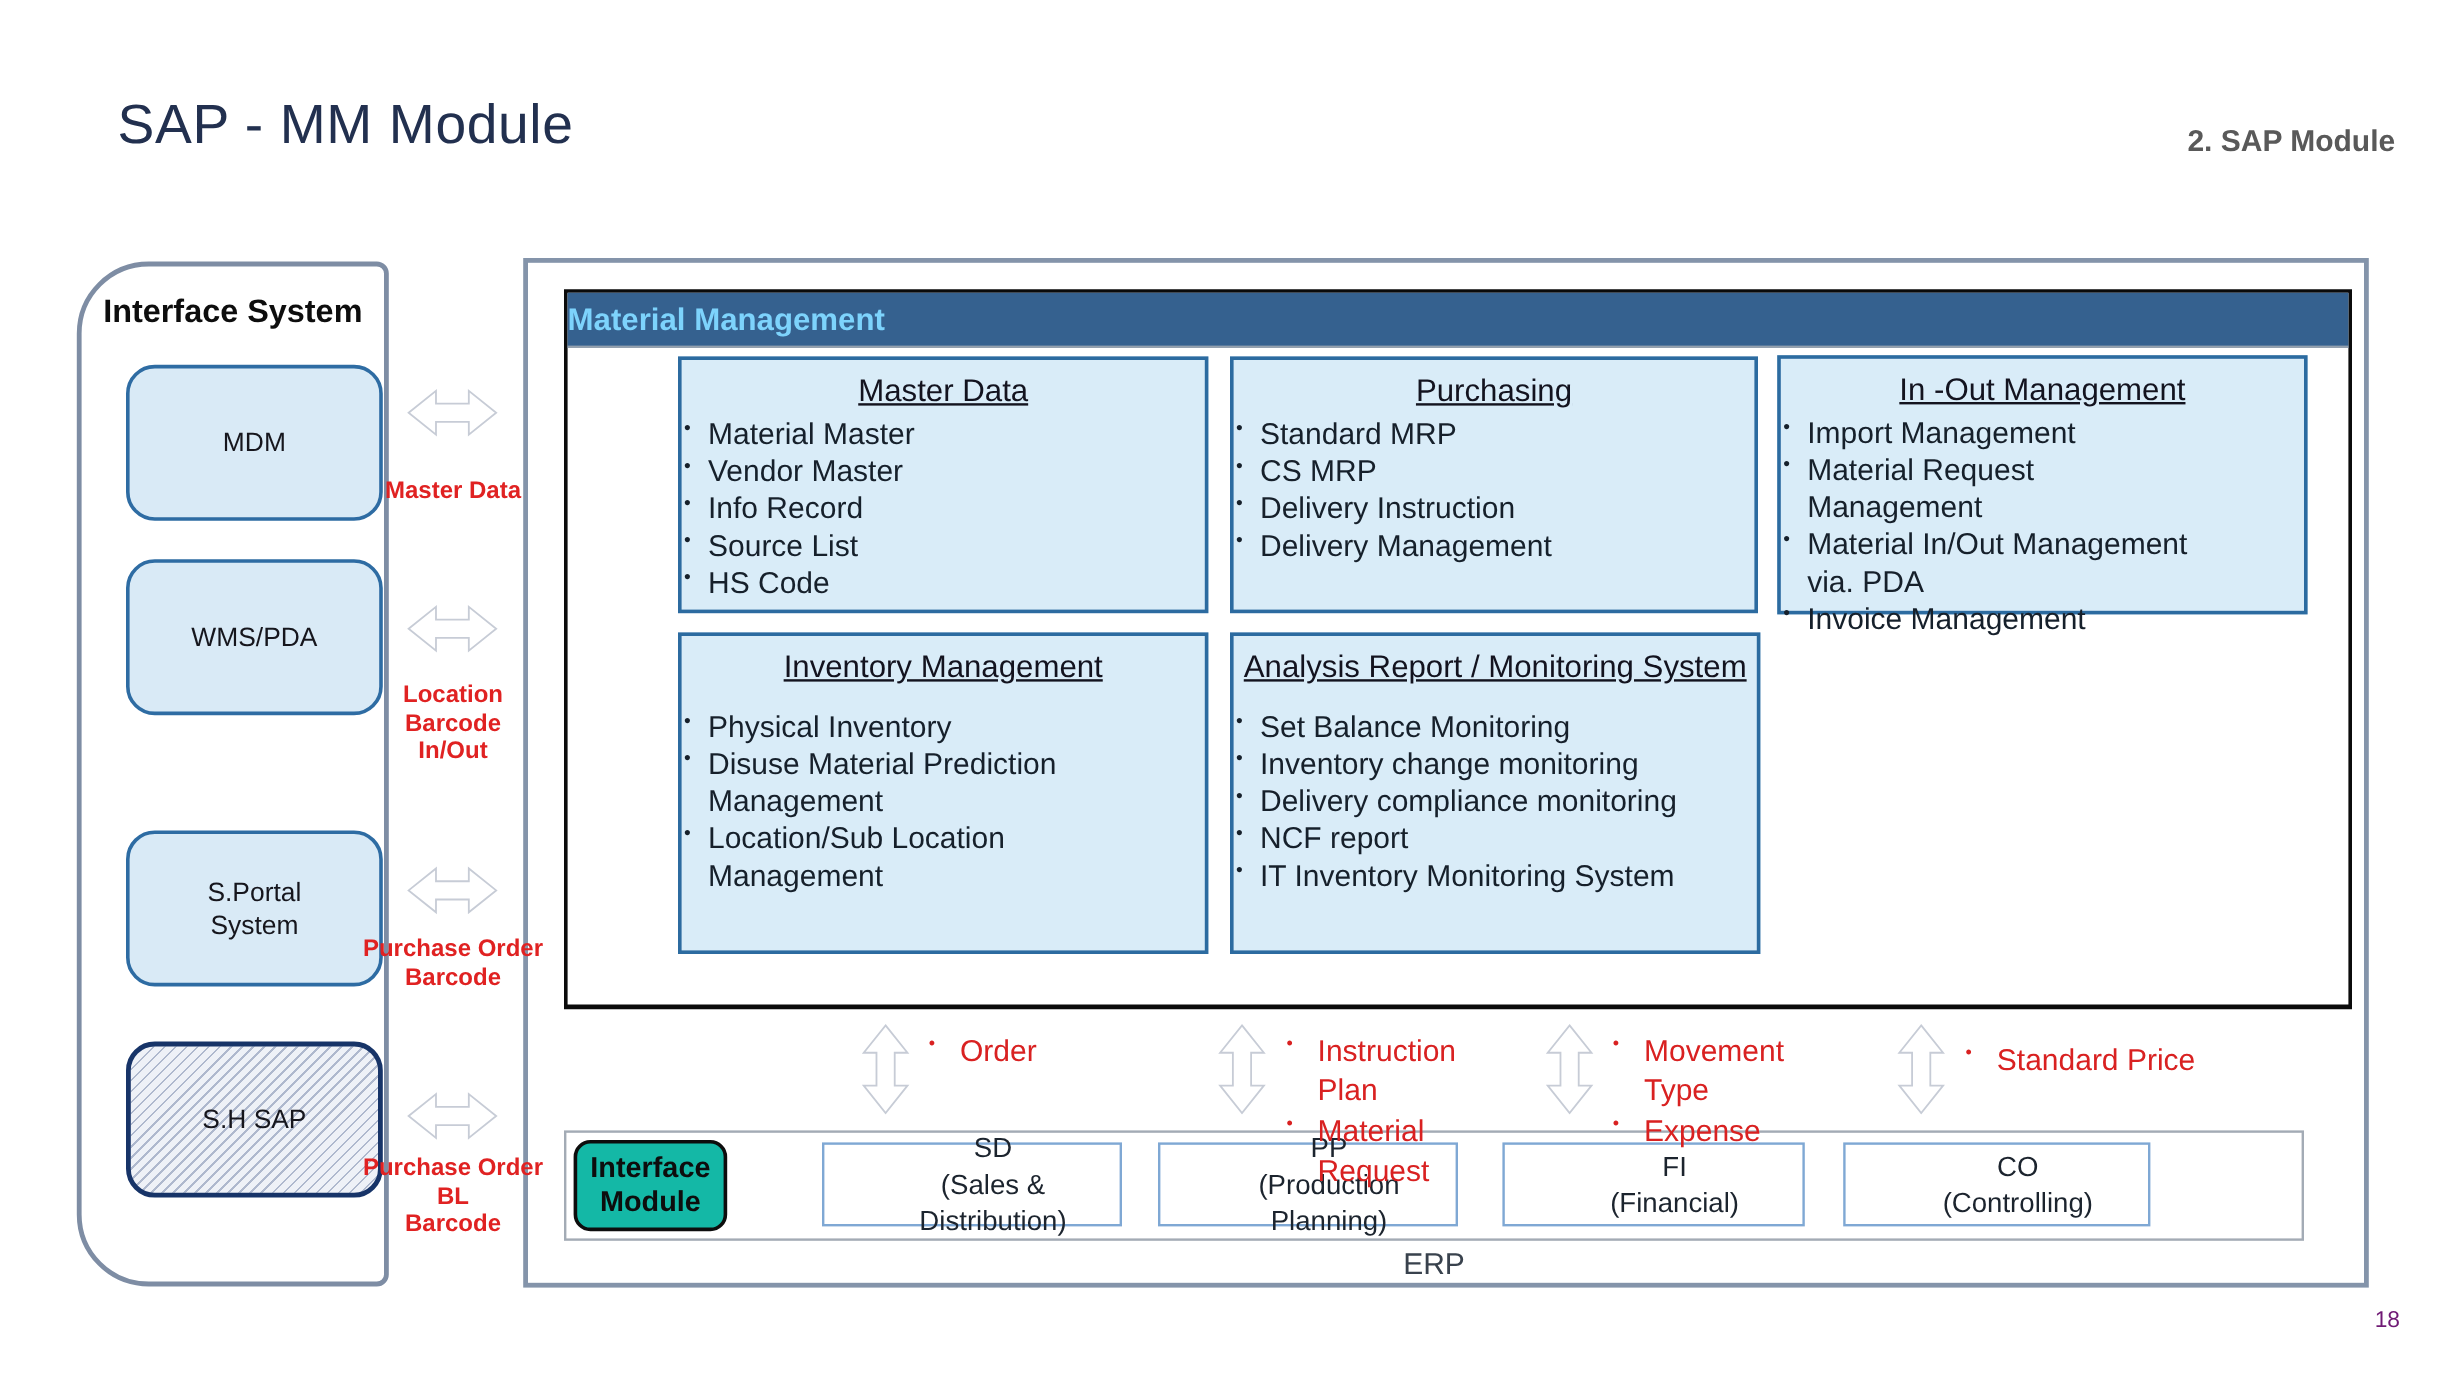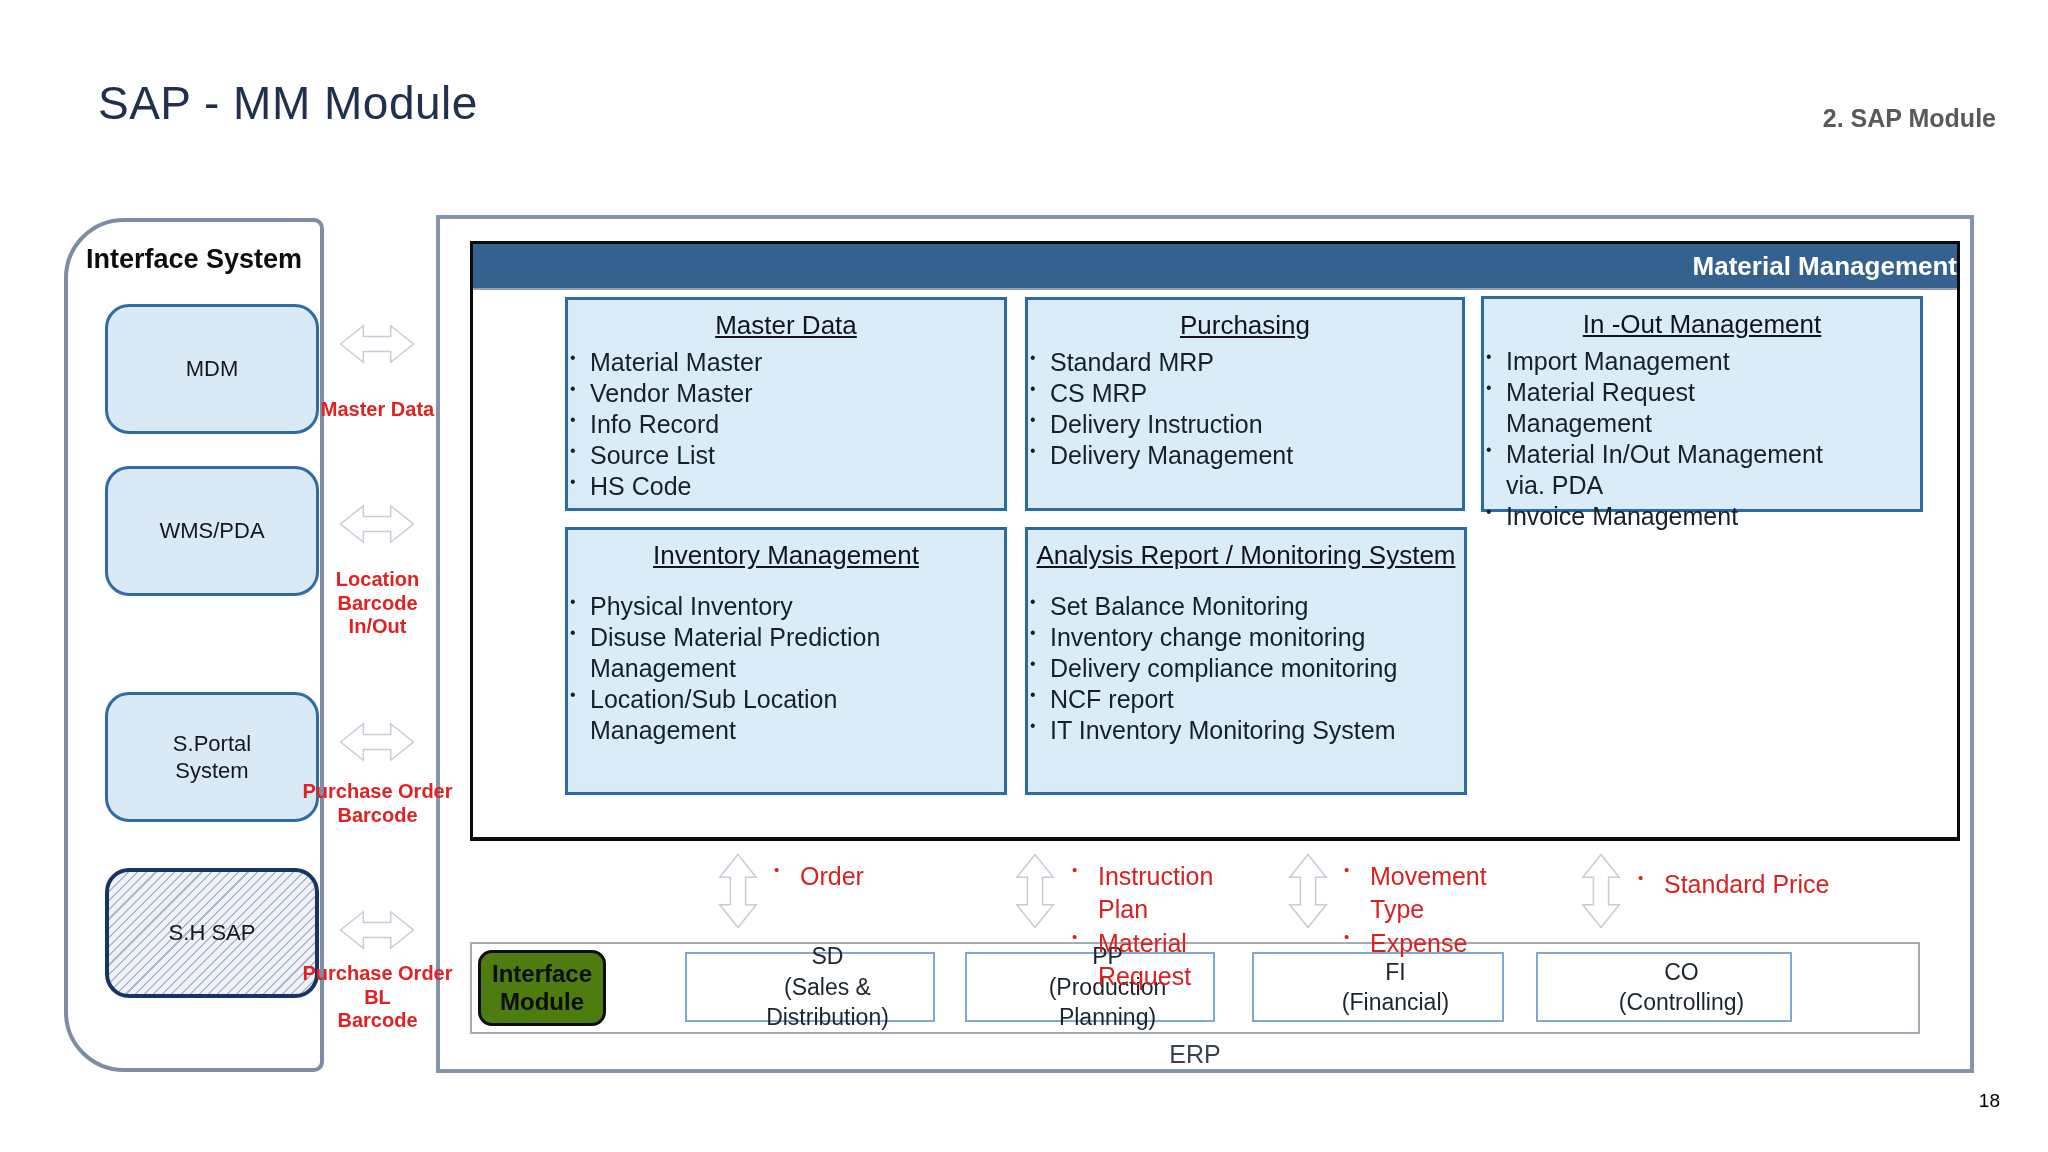--- a/index.html
+++ b/index.html
@@ -3,21 +3,21 @@
 <meta charset="utf-8">
 <style>
   * { margin:0; padding:0; box-sizing:border-box; }
   html,body { width:2048px; height:1152px; background:#fff;
     font-family:"Liberation Sans","DejaVu Sans",sans-serif; position:relative; overflow:hidden; }
   .abs { position:absolute; }
 
   
   .slide-title { left:98px; top:76px; font-size:46px; font-weight:500; color:#22304f; letter-spacing:.5px; }
   .section-label { right:52px; top:104px; font-size:25px; font-weight:700; color:#595959; }
-  .page-number { right:48px; top:1090px; font-size:19px; color:#000000; }
+  .page-number { right:48px; top:1090px; font-size:19px; color:#701a75; }
 
   
   .sidebar { left:64px; top:218px; width:260px; height:854px; border:4px solid #7e8da4;
     border-radius:60px 10px 10px 60px; background:#fff; }
   .sidebar-title { top:22px; left:0; width:100%; text-align:center; font-size:27px; font-weight:700; color:#0d0d0d; }
   .sys-box { left:37px; width:214px; height:130px; background:#d9eaf6; border:3px solid #2e6ca3;
     border-radius:24px; display:flex; align-items:center; justify-content:center; text-align:center;
     font-size:22px; color:#16161d; line-height:1.25; white-space:pre-line; }
   .sys-mdm { top:82px; } .sys-wms { top:244px; } .sys-portal { top:470px; }
   .sys-shsap { top:646px; border:4px solid #173468; background-color:#eef1f7;
@@ -27,21 +27,21 @@
   .h-arrow { width:76px; height:48px; left:339px; }
   .h-arrow-1 { top:320px; } .h-arrow-2 { top:500px; } .h-arrow-3 { top:718px; } .h-arrow-4 { top:906px; }
   .gutter-label { left:270px; width:215px; text-align:center; font-size:20px; font-weight:600;
     color:#e02222; line-height:1.18; white-space:pre-line; z-index:6; }
   .gl-1 { top:398px; } .gl-2 { top:568px; } .gl-3 { top:780px; } .gl-4 { top:962px; }
 
   
   .outer-box { left:436px; top:215px; width:1538px; height:858px; border:4px solid #8494aa; background:#fff; }
   .mm-box { left:470px; top:241px; width:1490px; height:600px; border:3px solid #0b0b0b; border-bottom-width:4px; background:#fff; }
   .mm-header { height:46px; line-height:44px; background:#35618f; border-bottom:2px solid #93a0ae;
-    color:#ffffff; font-weight:700; font-size:26px; text-align:right; }
+    color:#7dd3fc; font-weight:700; font-size:26px; text-align:left; }
 
   .fn-box { background:#d9ecf8; border:3px solid #2c6ba0; overflow:visible; z-index:2; }
   .fn-1 { left:565px; top:297px; width:442px; height:214px; }
   .fn-2 { left:1025px; top:297px; width:440px; height:214px; }
   .fn-3 { left:1481px; top:296px; width:442px; height:216px; }
   .fn-4 { left:565px; top:527px; width:442px; height:268px; }
   .fn-5 { left:1025px; top:527px; width:442px; height:268px; }
   .fn-title { margin-top:10px; text-align:center; font-size:26px; color:#13131f; text-decoration:underline; }
   .fn-4 .fn-title, .fn-5 .fn-title { margin-bottom:20px; }
   .fn-list { list-style:none; margin-top:6px; padding-right:6px; }
@@ -53,21 +53,21 @@
   .va-1 { left:714px; top:853px; } .va-2 { left:1011px; top:853px; } .va-3 { left:1284px; top:853px; } .va-4 { left:1577px; top:853px; }
   .red-list { list-style:none; z-index:5; }
   .red-list li { position:relative; padding-left:30px; font-size:25px; font-weight:500; color:#d92121;
     line-height:1.3; white-space:pre-line; margin-bottom:2px; }
   .red-list li::before { content:"•"; position:absolute; left:4px; top:0; font-size:15px; color:#d92121; }
   .rl-1 { left:770px; top:860px; width:160px; } .rl-2 { left:1068px; top:860px; width:200px; }
   .rl-3 { left:1340px; top:860px; width:160px; } .rl-4 { left:1634px; top:868px; width:260px; }
 
   
   .erp-strip { left:470px; top:942px; width:1450px; height:92px; border:2px solid #a3abb5; background:#fff; z-index:1; }
-  .if-module { left:478px; top:950px; width:128px; height:76px; background:#4d7c0f; border:3px solid #0d0d0d;
+  .if-module { left:478px; top:950px; width:128px; height:76px; background:#14b8a6; border:3px solid #0d0d0d;
     border-radius:14px; display:flex; align-items:center; justify-content:center; text-align:center;
     font-size:24px; font-weight:700; color:#0d0d0d; line-height:1.18; white-space:pre-line; z-index:2; }
   .erp-module { top:952px; height:70px; background:#fff; border:2px solid #7fa8d4; display:flex;
     flex-direction:column; align-items:center; justify-content:center; text-align:center;
     font-size:23px; color:#1c242e; line-height:1.32; z-index:2;padding-left:35px; }
   .em-sd { left:685px; width:250px; } .em-pp { left:965px; width:250px; }
   .em-fi { left:1252px; width:252px; } .em-co { left:1536px; width:256px; }
   .erp-label { left:470px; top:1040px; width:1450px; text-align:center; font-size:25px; color:#39424d; }
 </style>
 </head>

